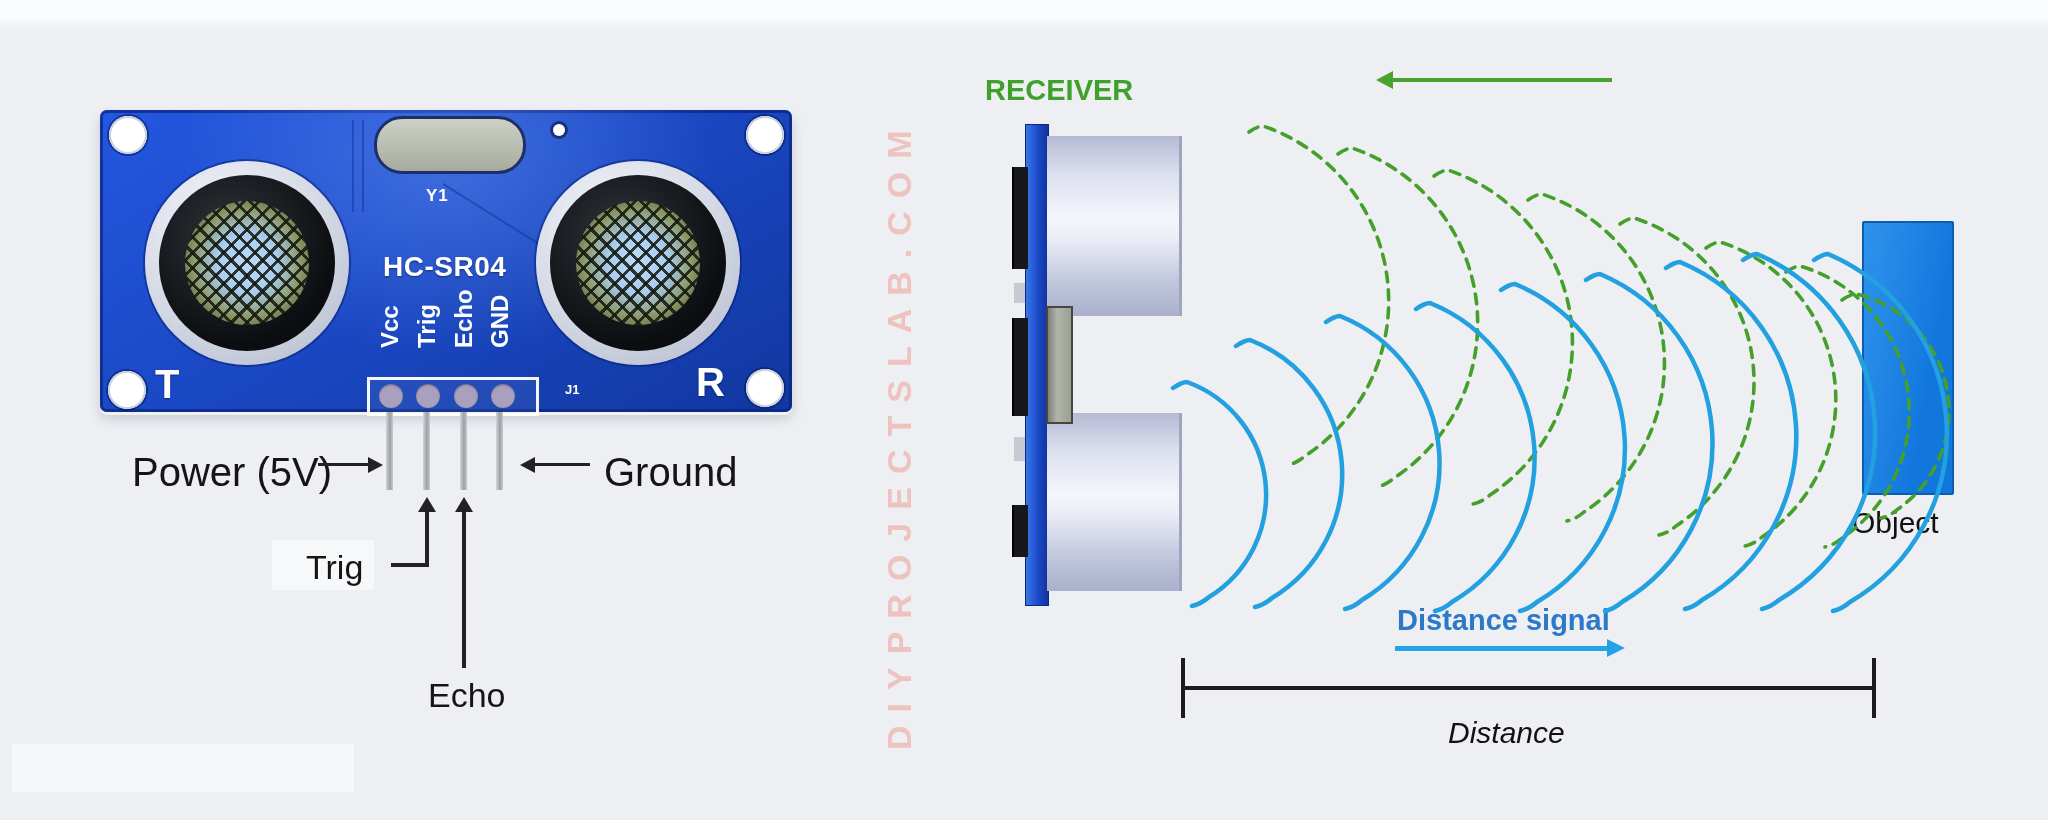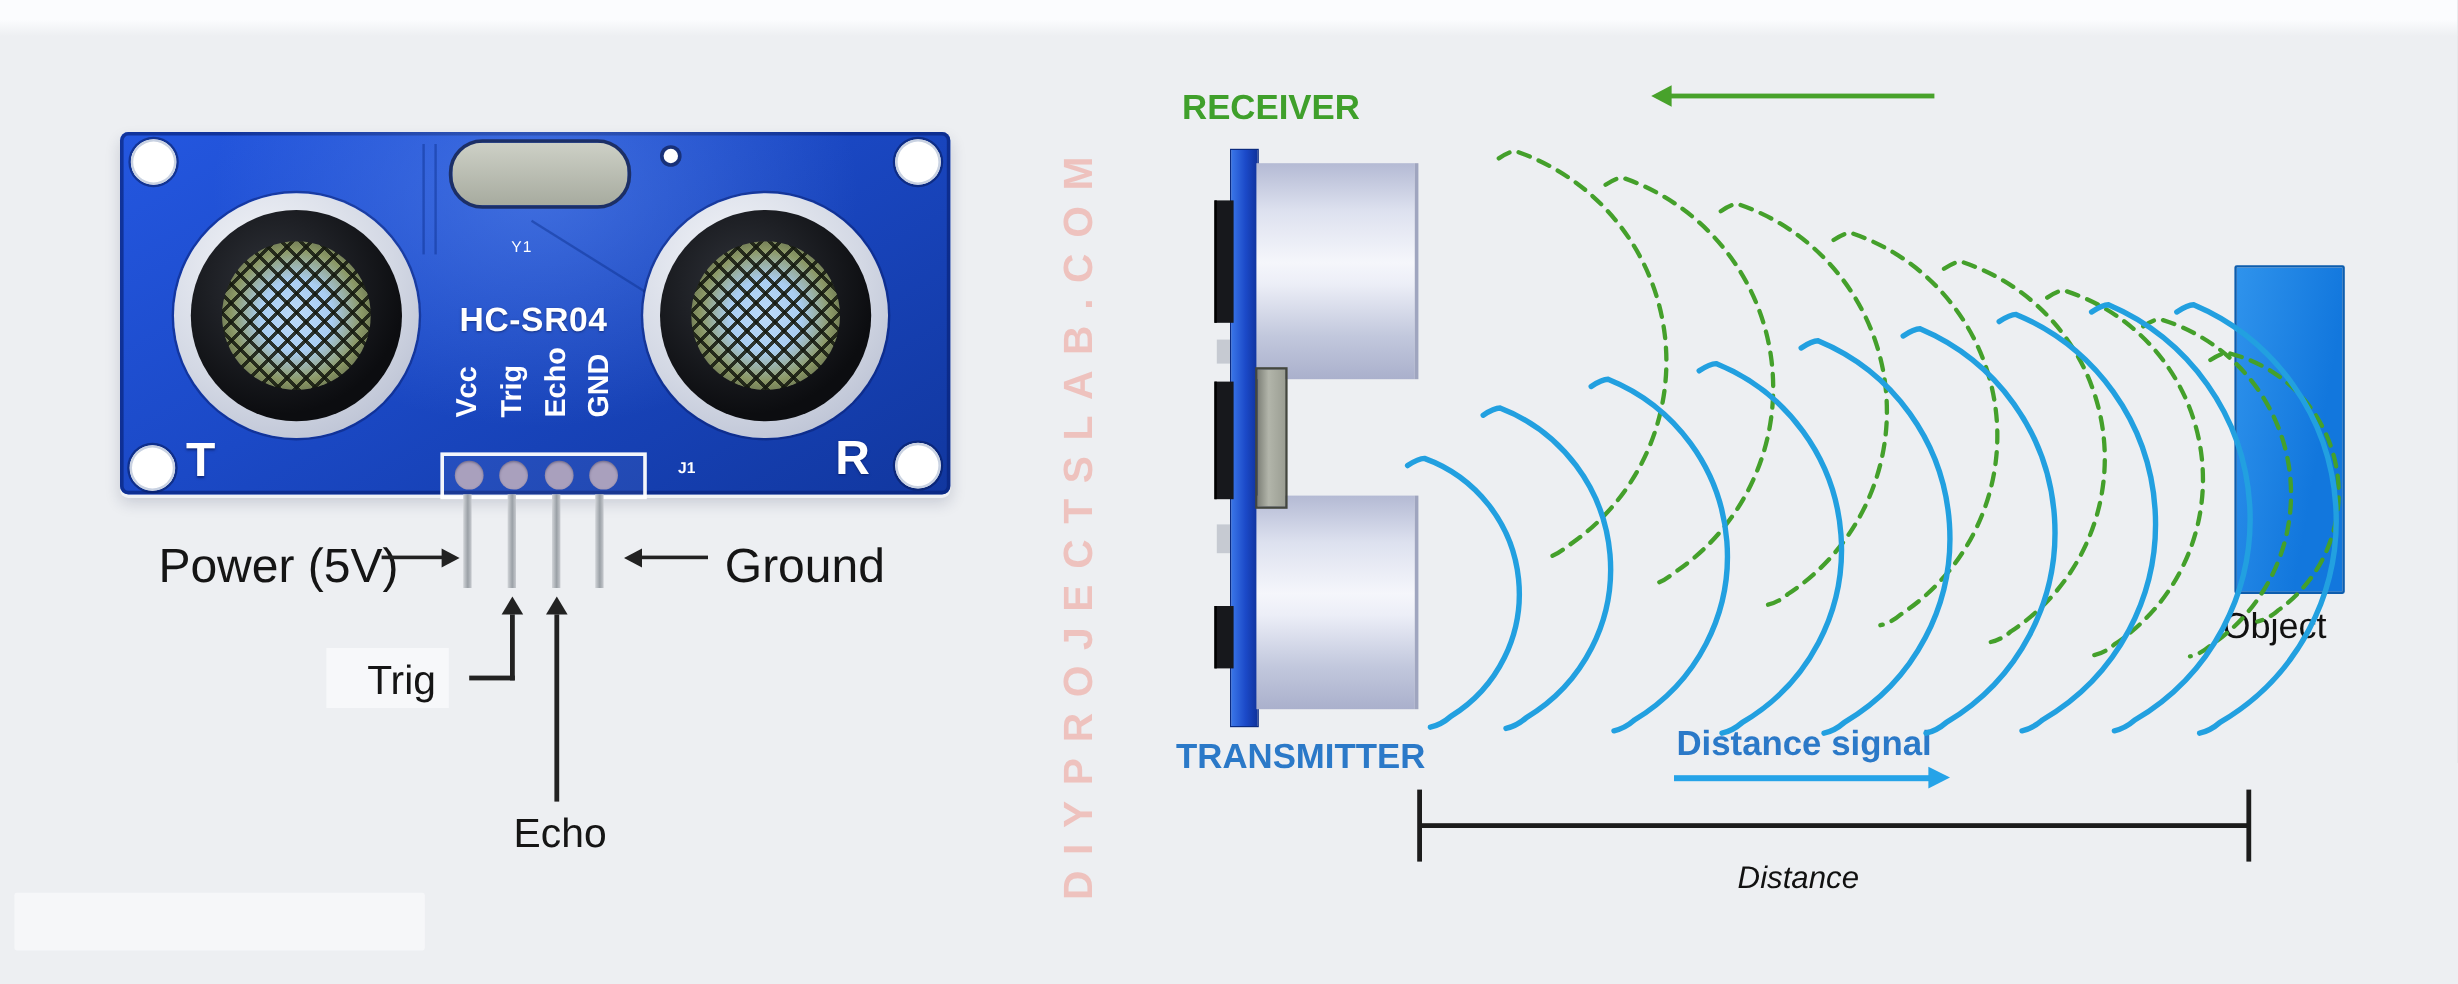--- a/index.html
+++ b/index.html
@@ -28,21 +28,21 @@
         background:radial-gradient(circle at 40% 35%,#30333a,#0c0d10 70%);}
   .td-mesh{position:absolute;left:40px;top:40px;width:124px;height:124px;border-radius:50%;
         background:
           repeating-linear-gradient(45deg,rgba(20,24,14,.85) 0 3px,transparent 3px 11px),
           repeating-linear-gradient(-45deg,rgba(20,24,14,.85) 0 3px,transparent 3px 11px),
           radial-gradient(circle,#bcdaf8 0%,#a9cdf2 34%,#8b9866 62%,#4c543e 88%);}
   .crystal{left:274px;top:6px;width:152px;height:58px;border-radius:28px;
         background:linear-gradient(180deg,#cdd0c6,#a7ab9f);border:3px solid #1c2f66;box-sizing:border-box;}
   .mini-hole{left:453px;top:14px;width:12px;height:12px;border-radius:50%;background:#fff;
         box-shadow:0 0 0 3px rgba(10,20,60,.6);}
-  .ref-y1{left:326px;top:88px;color:#fff;font-weight:normal;font-size:13px;letter-spacing:1px;}
+  .ref-y1{left:326px;top:76px;color:#fff;font-weight:bold;font-size:17px;letter-spacing:1px;}
   .model{left:283px;top:141px;width:130px;color:#fff;font-weight:bold;
          font-size:28px;letter-spacing:.5px;text-shadow:0 1px 2px rgba(0,10,50,.5);}
   .tr-letter{color:#fff;font-weight:bold;font-size:40px;text-shadow:0 1px 2px rgba(0,10,50,.5);}
   .pinbox{left:267px;top:267px;width:166px;height:33px;border:3px solid rgba(255,255,255,.95);
           background:rgba(255,255,255,.06);box-sizing:content-box;}
   .pad{position:absolute;top:4px;width:24px;height:24px;border-radius:50%;background:#a9a0bd;
        box-shadow:inset 0 1px 2px rgba(0,0,40,.35);}
   .ref-j1{left:465px;top:272px;color:#fff;font-weight:bold;font-size:13px;}
   .pinlabel{width:110px;height:26px;line-height:26px;transform:rotate(-90deg);
             color:#fff;font-weight:bold;font-size:24px;text-align:left;}
@@ -82,21 +82,21 @@
 
   .g-line{left:1392px;top:78px;width:220px;height:4px;background:#48a22b;}
   .g-head{left:1376px;top:71px;width:0;height:0;border-top:9px solid transparent;
           border-bottom:9px solid transparent;border-right:17px solid #48a22b;}
   .b-line{left:1395px;top:646px;width:216px;height:5px;background:#25a3e8;}
   .b-head{left:1607px;top:639px;width:0;height:0;border-top:9px solid transparent;
           border-bottom:9px solid transparent;border-left:18px solid #25a3e8;}
 
   .dist-line{left:1183px;top:686px;width:692px;height:4px;background:#1c1c1c;}
   .dist-tick{top:658px;width:4px;height:60px;background:#1c1c1c;}
-  .dist-lbl{left:1448px;top:716px;font-size:26px;font-style:italic;color:#111;}
+  .dist-lbl{left:1448px;top:716px;font-size:30px;font-style:italic;color:#111;}
 
   .object{left:1862px;top:221px;width:88px;height:270px;border:2px solid #0d5dae;border-radius:2px;
           background:linear-gradient(100deg,#2f93ec,#1277dd 70%);}
   .object-lbl{left:1852px;top:506px;font-size:30px;color:#111;}
 
   #waves-svg{left:0;top:0;pointer-events:none;}
 </style>
 </head>
 <body>
 
@@ -166,21 +166,20 @@
   <div class="abs call" style="left:306px;top:548px;font-size:34px;">Trig</div>
   <div class="abs hline" style="left:391px;top:563px;width:38px;height:4px;"></div>
   <div class="abs vline" style="left:425px;top:512px;height:55px;"></div>
   <div class="abs ah-up" style="left:418px;top:497px;"></div>
 
   <div class="abs vline" style="left:462px;top:512px;height:156px;"></div>
   <div class="abs ah-up" style="left:455px;top:497px;"></div>
   <div class="abs call" style="left:428px;top:676px;font-size:34px;">Echo</div>
 
   <div class="abs lbl-green" style="left:985px;top:74px;">RECEIVER</div>
-  <div class="abs lbl-blue" style="left:980px;top:615px;">TRANSMITTER</div>
 
   <div class="abs sv-pcb"></div>
   <div class="abs sv-chip" style="top:167px;height:102px;"></div>
   <div class="abs sv-chip" style="top:318px;height:98px;"></div>
   <div class="abs sv-chip" style="top:505px;height:52px;"></div>
   <div class="abs sv-nub" style="top:283px;height:20px;"></div>
   <div class="abs sv-nub" style="top:437px;height:24px;"></div>
   <div class="abs sv-cyl" style="top:136px;height:180px;"></div>
   <div class="abs sv-cyl" style="top:413px;height:178px;"></div>
   <div class="abs sv-xtal"></div>

